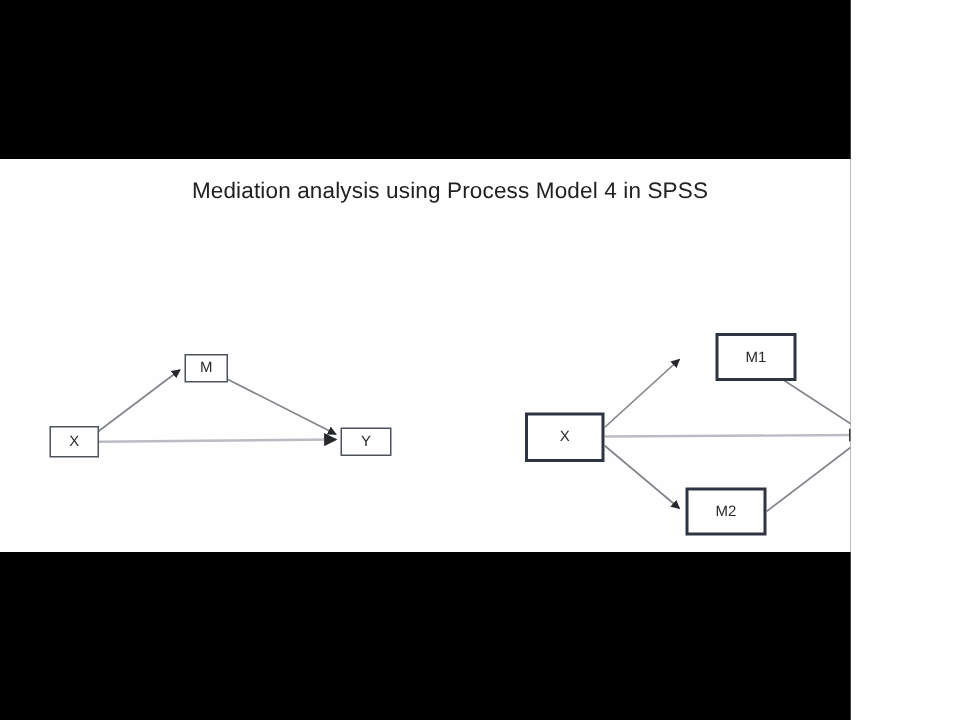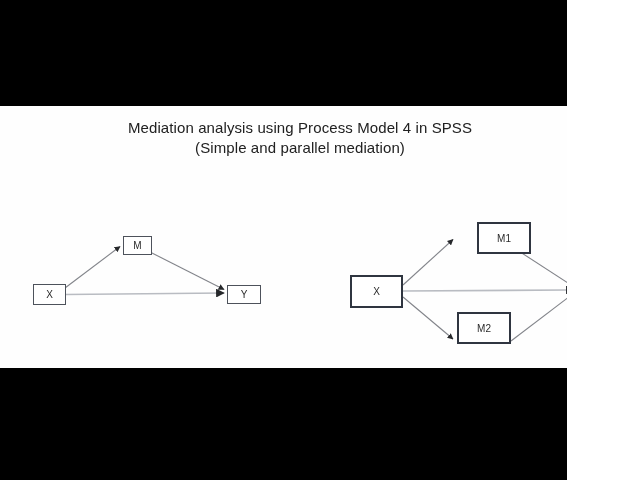--- a/index.html
+++ b/index.html
@@ -63,21 +63,20 @@
 <body>
 
 <div class="frame">
 
   <div class="letterbox top"></div>
 
   <div class="slide"></div>
 
   <div class="title-block">
     <div>Mediation analysis using Process Model 4 in SPSS</div>
-    <div>(Simple and parallel mediation)</div>
   </div>
 
   <svg id="edge-svg">
     <defs>
       <marker id="arrow" viewBox="0 0 10 10" refX="9" refY="5" markerWidth="5.5" markerHeight="5.5" orient="auto-start-reverse">
         <path d="M 0 0 L 10 5 L 0 10 z" fill="#26282b"></path>
       </marker>
     </defs>
   <line x1="65" y1="288" x2="120" y2="246.5" stroke="#82848a" stroke-width="1.1" marker-end="url(#arrow)"></line>
       <line x1="151" y1="252.5" x2="224" y2="289.5" stroke="#82848a" stroke-width="1.1" marker-end="url(#arrow)"></line>
@@ -98,21 +97,21 @@
       </div>
       <div class="node simple-mediation" style="left: 227px; top: 285px; width: 34px; height: 19px;">
         <span>Y</span>
       </div>
       <div class="node parallel-mediation" style="left: 350px; top: 275px; width: 53px; height: 33px;">
         <span>X</span>
       </div>
       <div class="node parallel-mediation" style="left: 457px; top: 222px; width: 54px; height: 32px; margin-left: 20px;">
         <span>M1</span>
       </div>
-      <div class="node parallel-mediation" style="left: 457px; top: 312px; width: 54px; height: 32px; justify-content: center;">
+      <div class="node parallel-mediation" style="left: 457px; top: 325px; width: 54px; height: 32px; justify-content: center;">
         <span>M2</span>
       </div>
       <div class="node parallel-mediation" style="left: 578px; top: 274px; width: 55px; height: 33px;">
         <span>Y</span>
       </div>
     </div>
 
   <div class="letterbox bottom"></div>
 
 </div>

